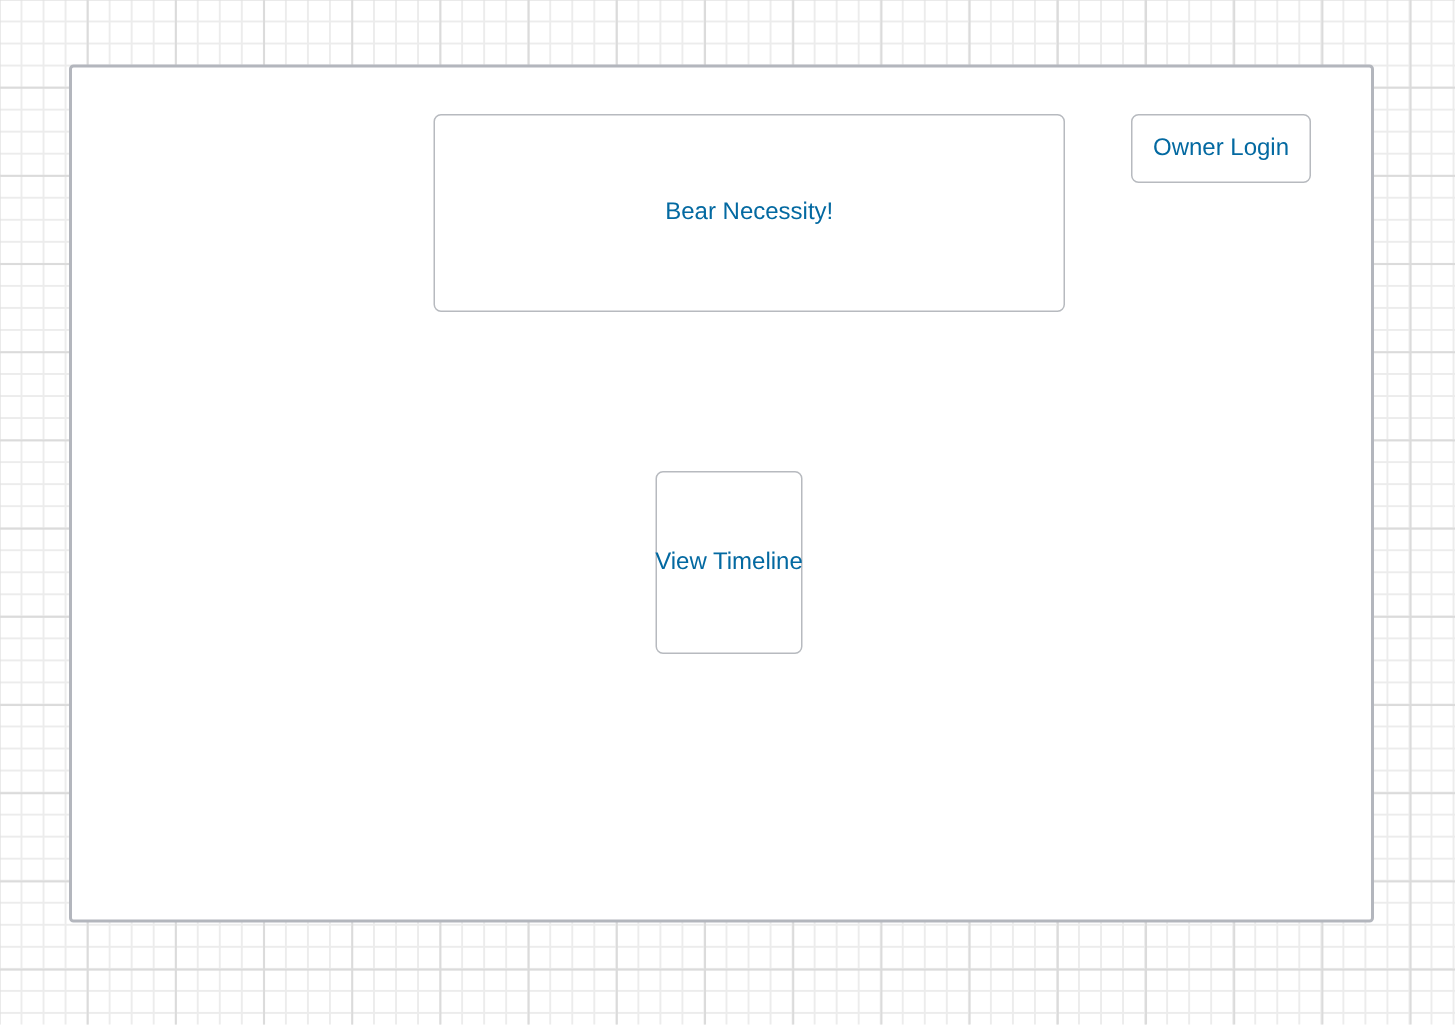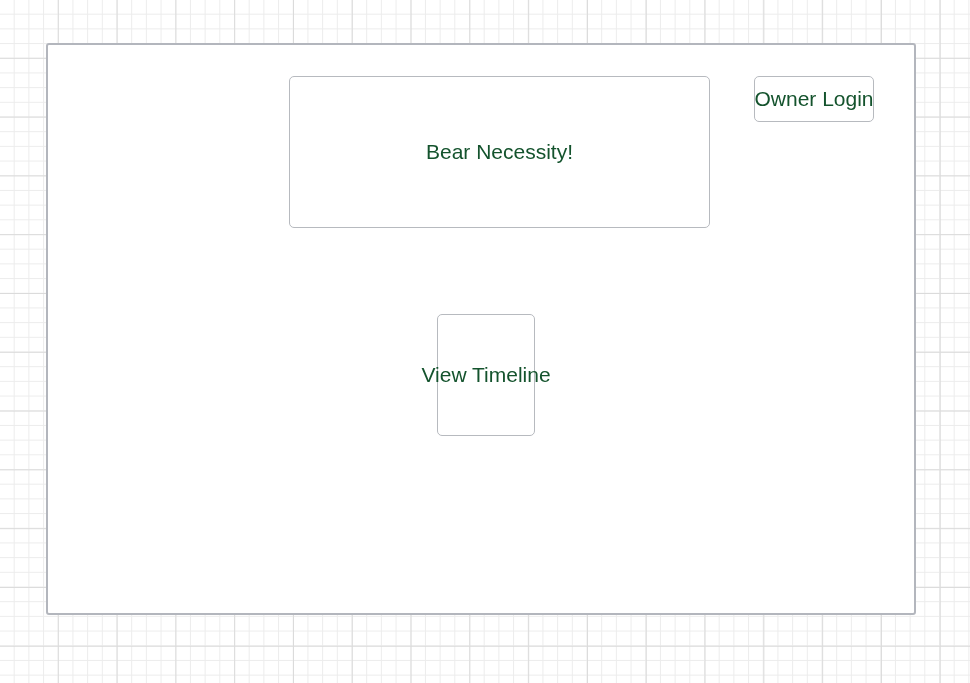--- a/index.html
+++ b/index.html
@@ -49,33 +49,33 @@
   
   .wf-box {
     position: absolute;
     background: #ffffff;
     border: 1px solid #b7babf;
     border-radius: 5px;
     box-sizing: border-box;
     display: flex;
     align-items: center;
     justify-content: center;
-    color: #14532d;
-    font-size: 21px;
+    color: #0369a1;
+    font-size: 16px;
     line-height: 1.2;
     white-space: nowrap;
     user-select: none;
   }
 
   
   #title-box {
     left: 241px;
     top: 31px;
     width: 421px;
-    height: 152px;
+    height: 132px;
   }
 
   
   #owner-login-button {
     left: 706px;
     top: 31px;
     width: 120px;
     height: 46px;
   }
 

